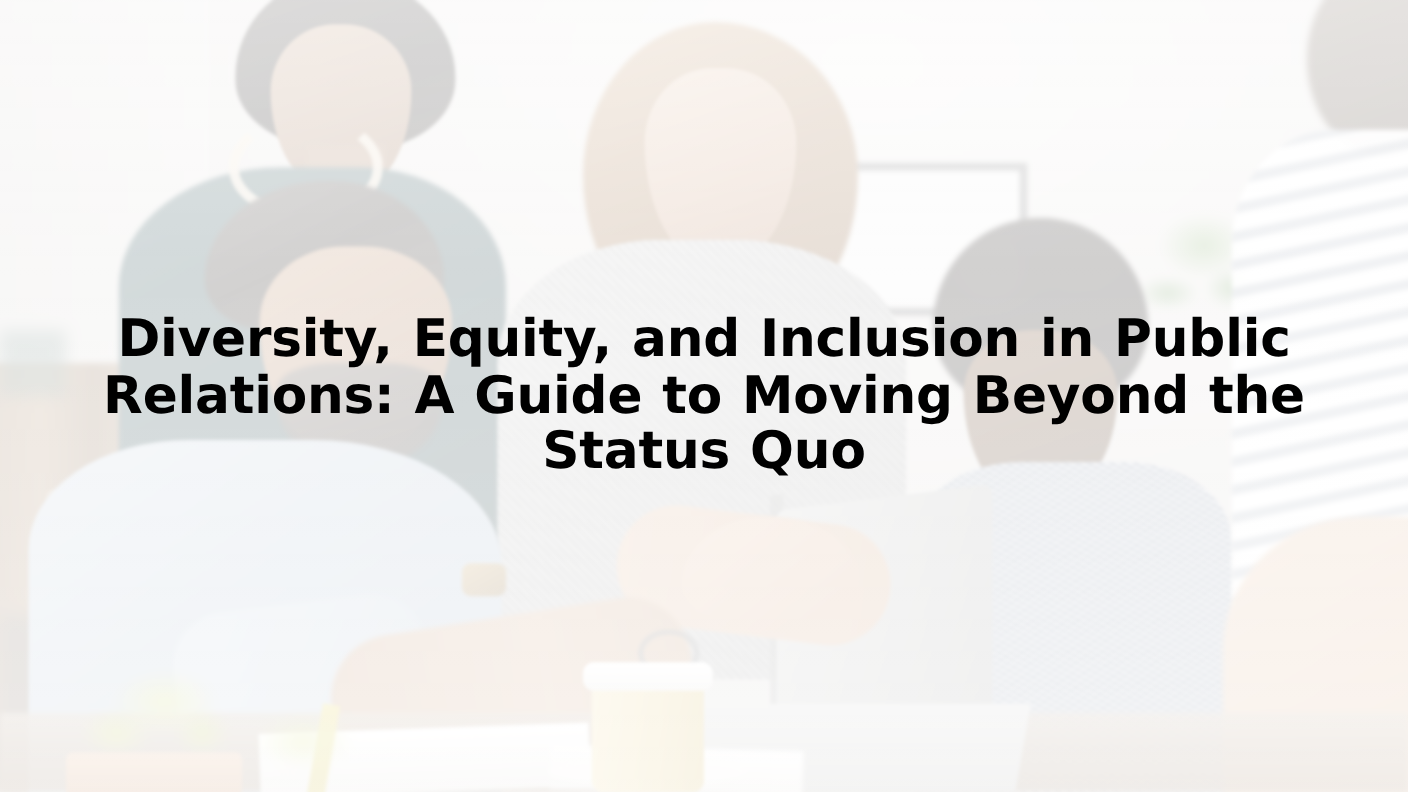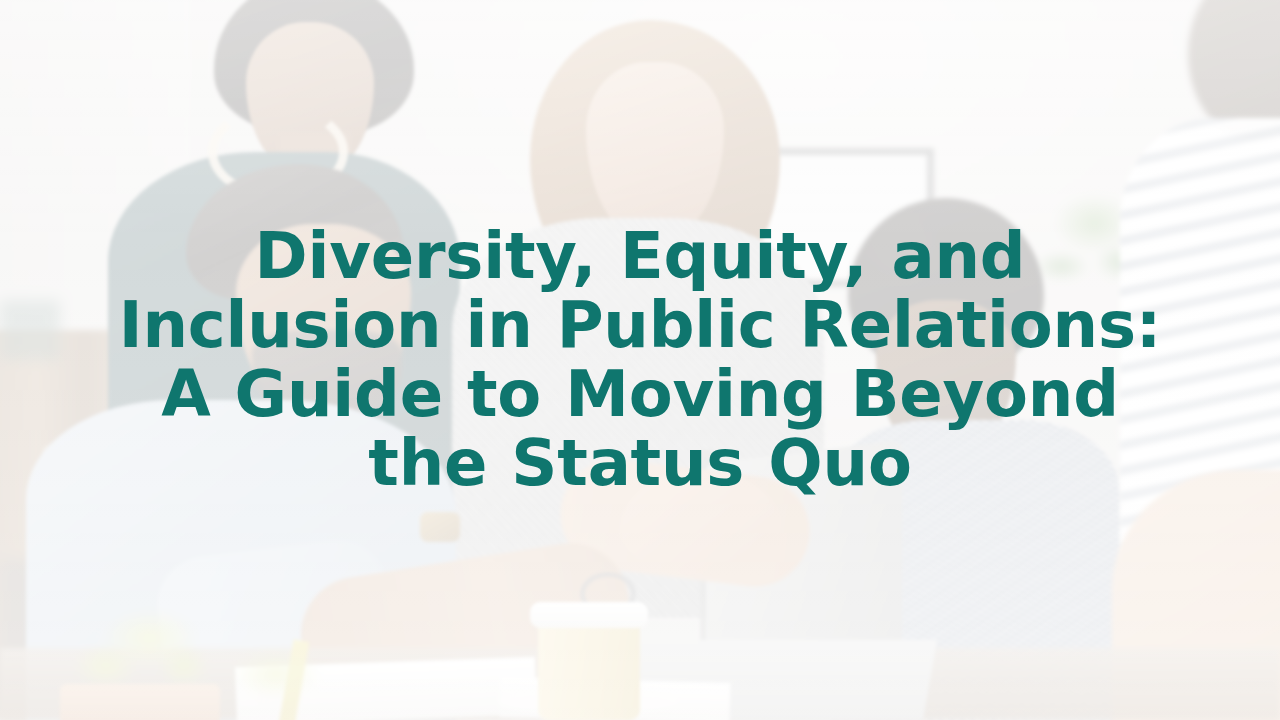--- a/index.html
+++ b/index.html
@@ -490,24 +490,24 @@
     align-items: center;
     justify-content: center;
     pointer-events: none;
   }
   .headline {
     margin: 0;
     width: 1100px;
     text-align: center;
     font-family: "DejaVu Sans", "Liberation Sans", sans-serif;
     font-weight: 700;
-    font-size: 64px;
+    font-size: 47px;
     line-height: 1.08;
     letter-spacing: -0.2px;
-    color: #0f766e;
+    color: #000000;
     word-spacing: 2px;
   }
 </style>
 </head>
 <body>
 
 <div id="banner">
 
   <div class="photo">
     <div class="layer-wall"></div>

